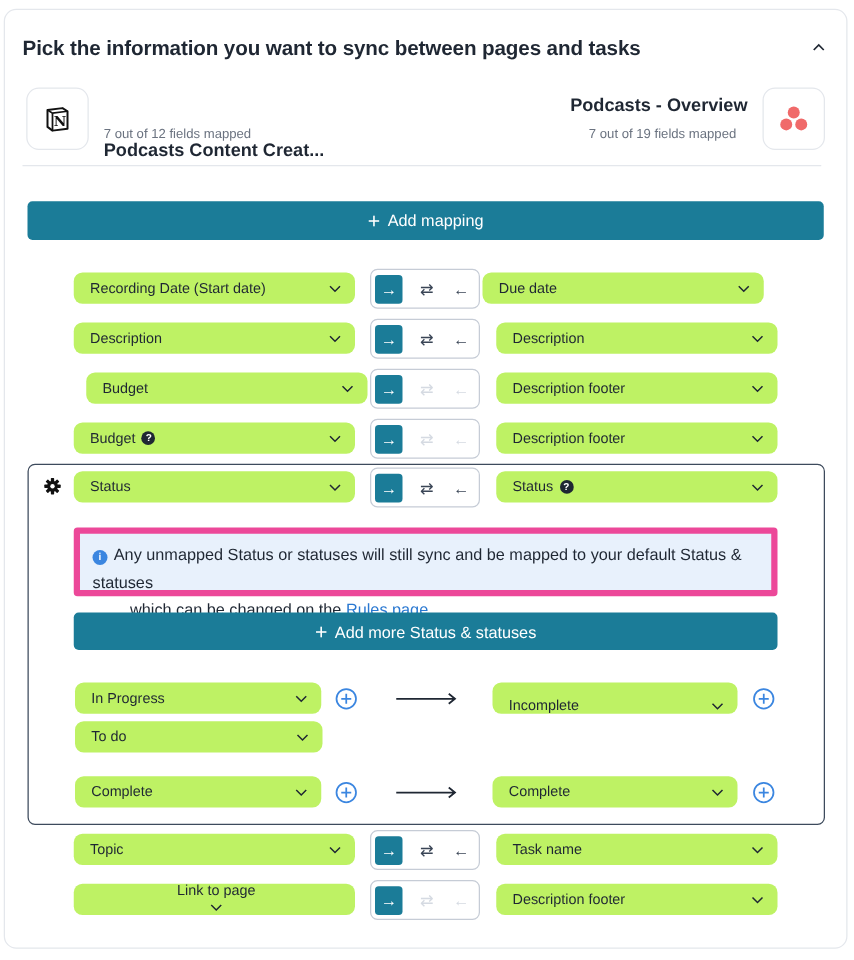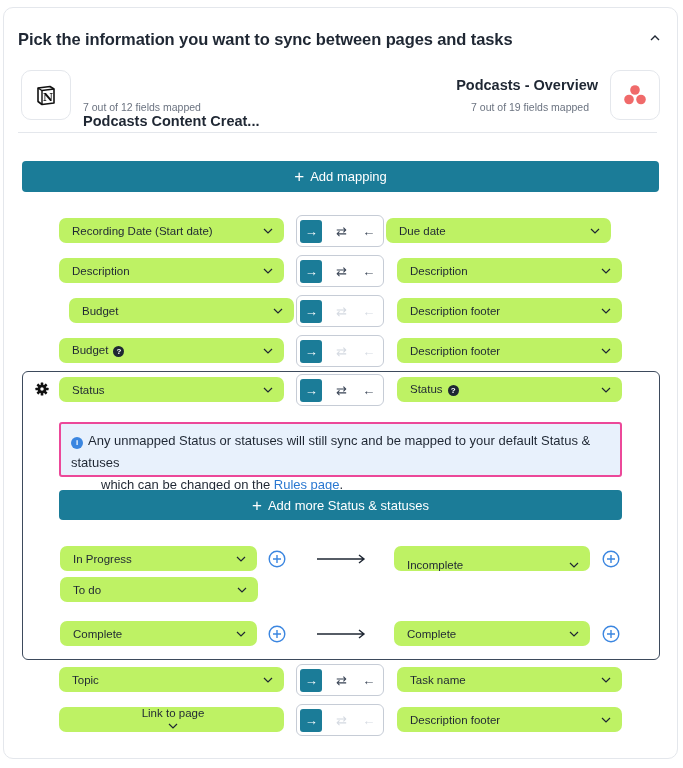--- a/index.html
+++ b/index.html
@@ -56,21 +56,21 @@
   .dir .opt.dim { color: #d5dae2; }
 
   .status-box {
     position: absolute; left: 22px; top: 371px; width: 638px; height: 289px;
     border: 1px solid #3d4a5c; border-radius: 6px;
   }
   .gear { position: absolute; left: 35px; top: 382px; width: 14px; height: 14px; }
 
   .info {
     position: absolute; left: 59px; top: 422px; width: 563px; height: 55px;
-    background: #e8f1fc; border: 2px solid #ec4899; border-radius: 3px;
+    background: #e8f1fc; border: 5px solid #ec4899; border-radius: 3px;
     font-size: 13px; color: #1f2733; line-height: 22px; padding: 6px 10px 0 10px;
   }
   .info .ic {
     display: inline-flex; width: 12px; height: 12px; border-radius: 50%; background: #3b86e0;
     color: #fff; font-size: 8px; font-weight: 700; align-items: center; justify-content: center;
     margin-right: 5px; vertical-align: 0px;
   }
   .info .line2 { padding-left: 30px; display: block; }
   .info a { color: #2a78d1; text-decoration: none; cursor: pointer; }
 

